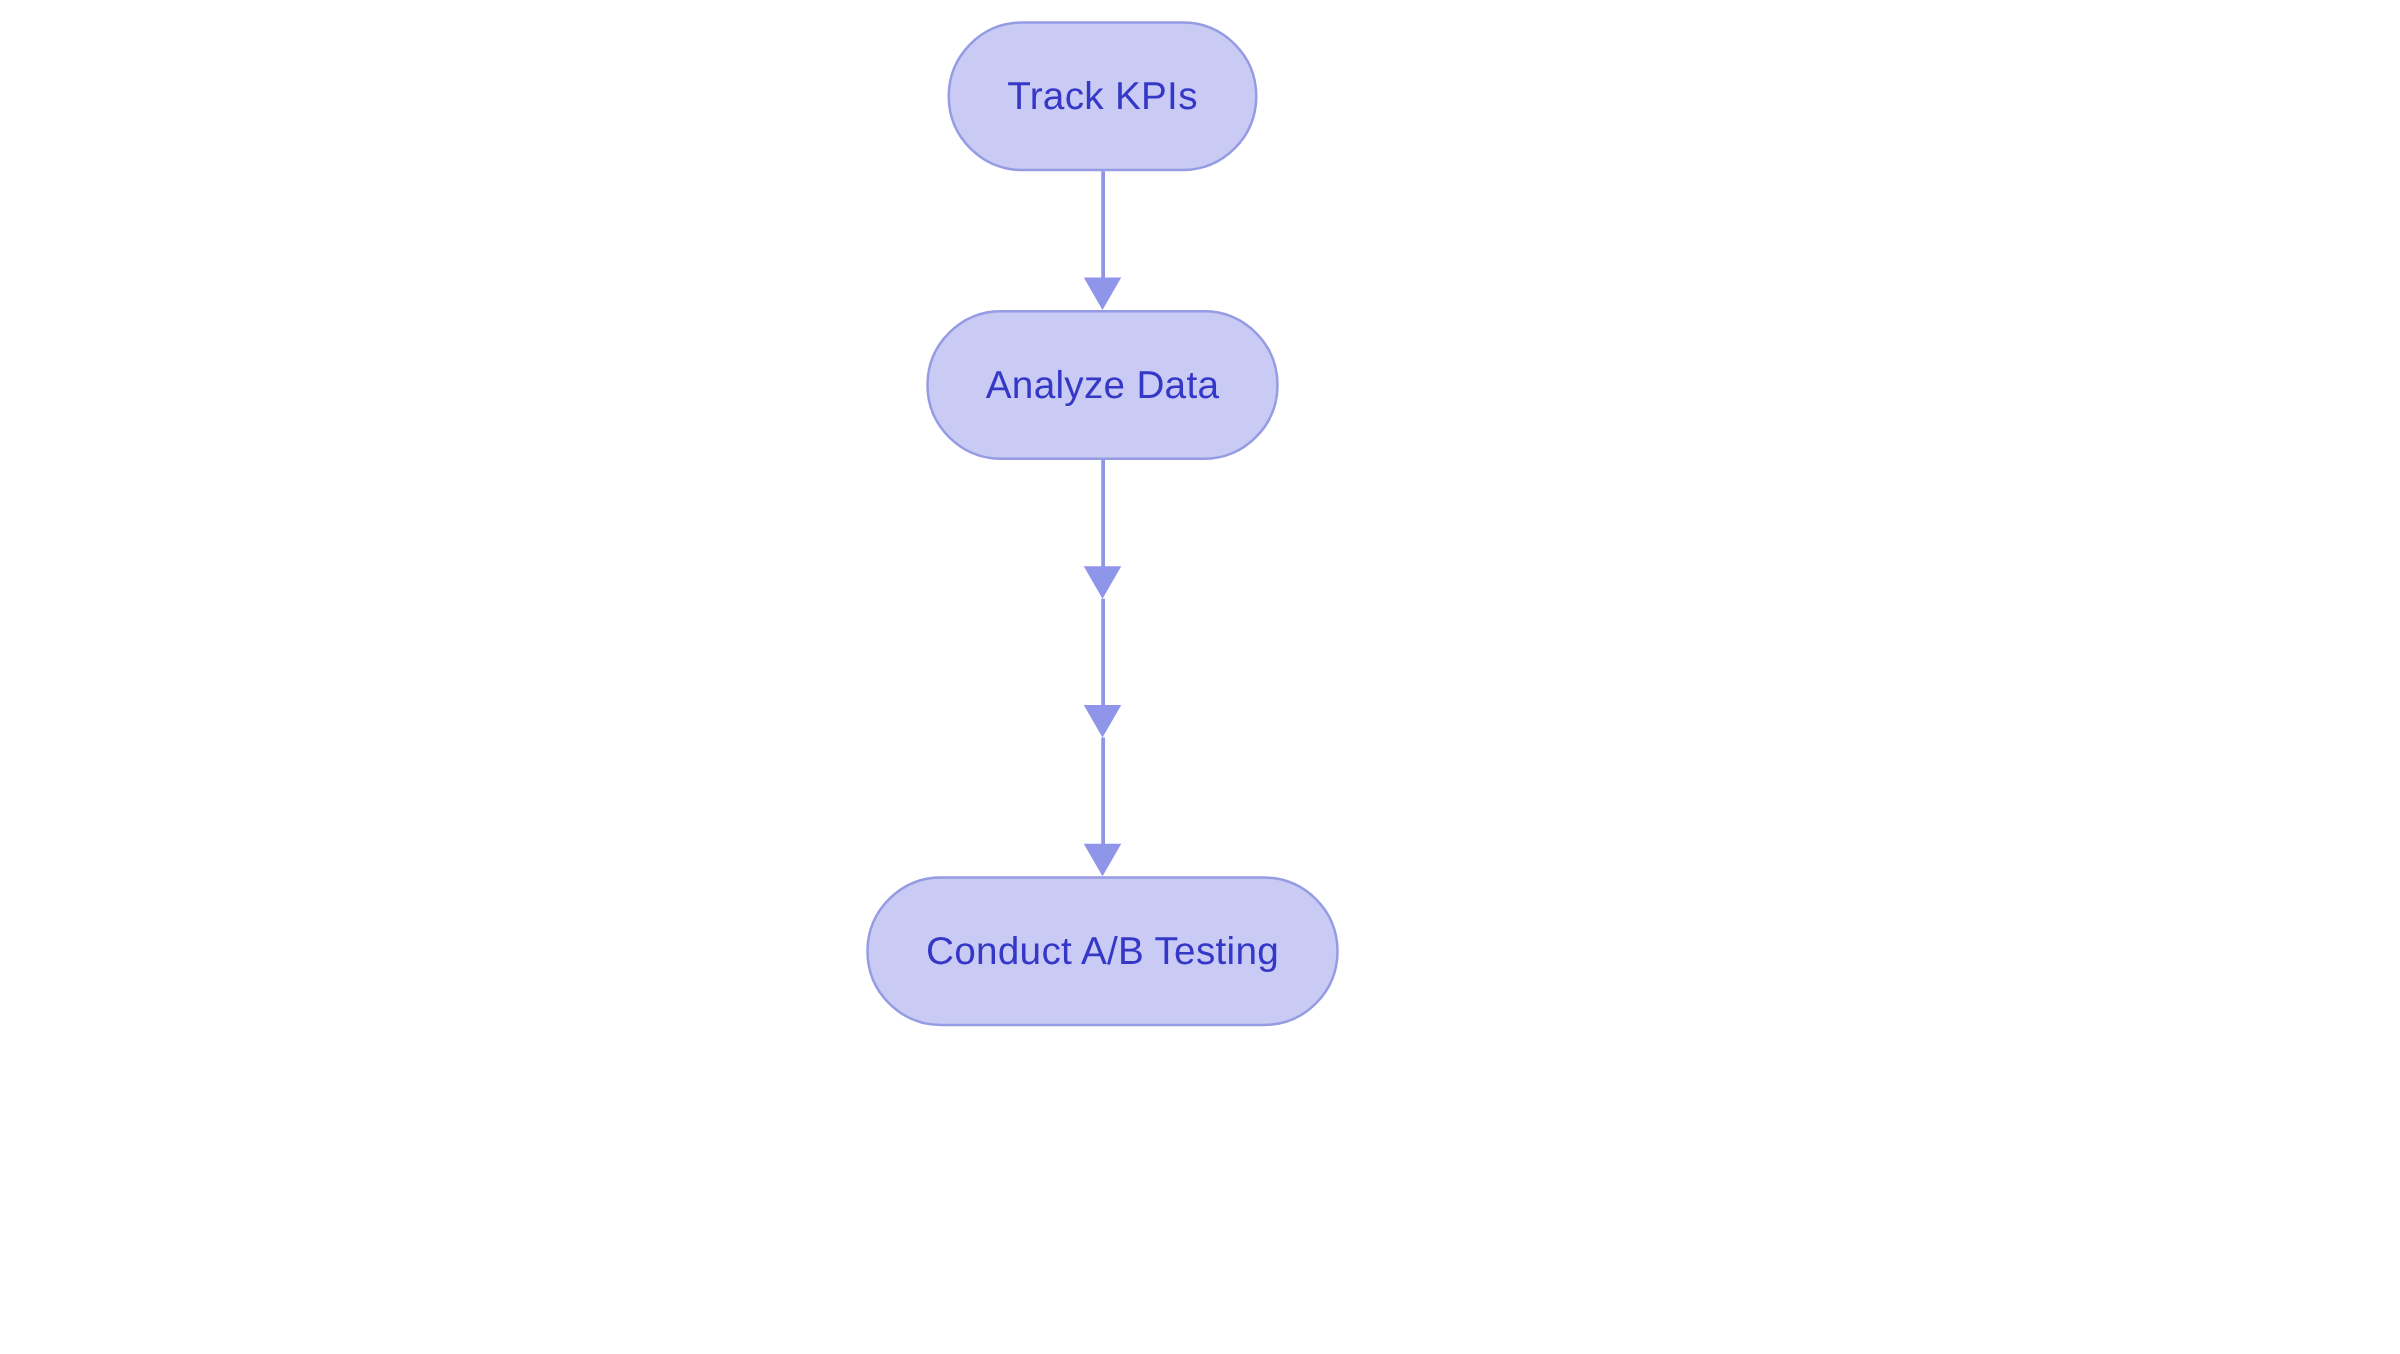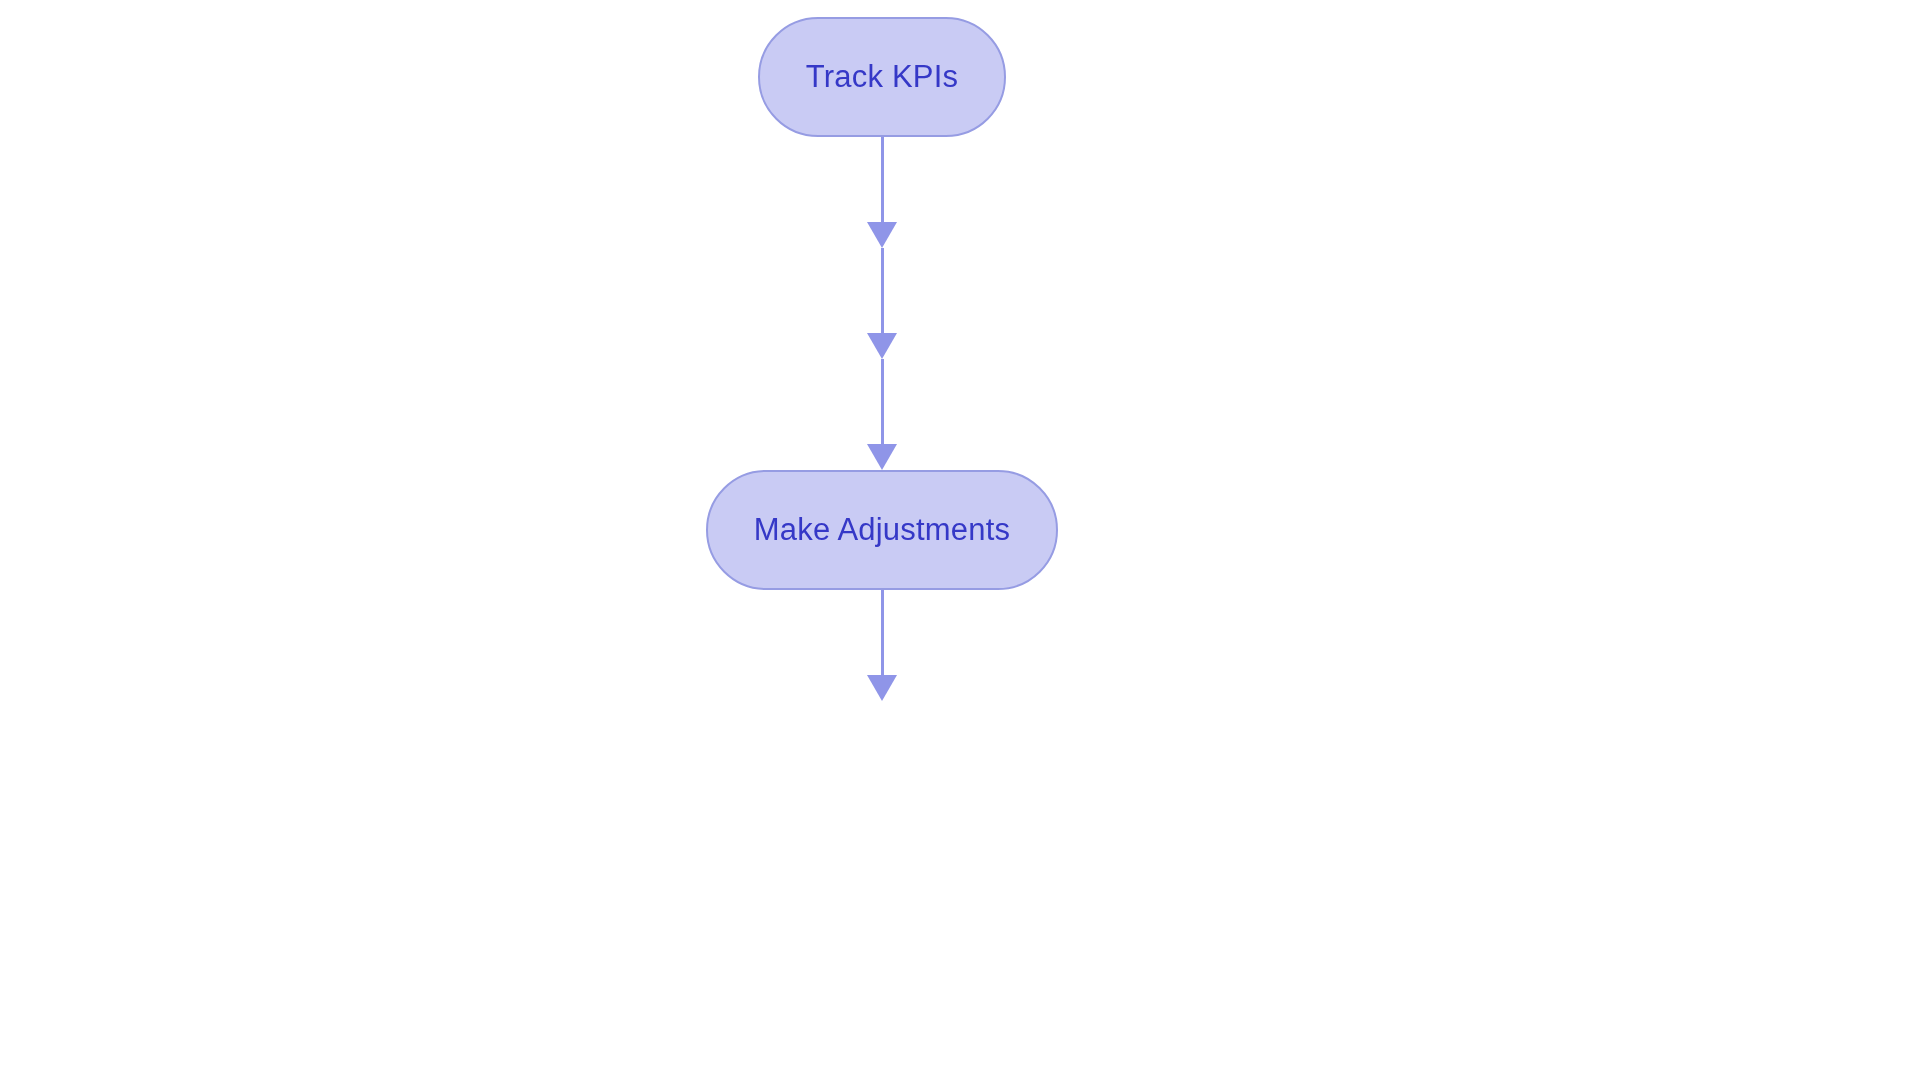--- a/index.html
+++ b/index.html
@@ -70,35 +70,38 @@
 
   <div class="flow-node">
     <span>Track KPIs</span>
   </div>
 
   <div class="connector">
     <div class="arrow-line"></div>
     <div class="arrow-head"></div>
   </div>
 
+  <div class="flow-node">
+    <span>Analyze Data</span>
+  </div>
+
+  <div class="connector">
+    <div class="arrow-line"></div>
+    <div class="arrow-head"></div>
+  </div>
+
 
   <div class="connector">
     <div class="arrow-line"></div>
     <div class="arrow-head"></div>
   </div>
 
 
   <div class="connector">
     <div class="arrow-line"></div>
     <div class="arrow-head"></div>
   </div>
 
   <div class="flow-node">
-    <span>Make Adjustments</span>
+    <span>Conduct A/B Testing</span>
   </div>
-
-  <div class="connector">
-    <div class="arrow-line"></div>
-    <div class="arrow-head"></div>
-  </div>
-
 
 </div>
 
 </body></html>

